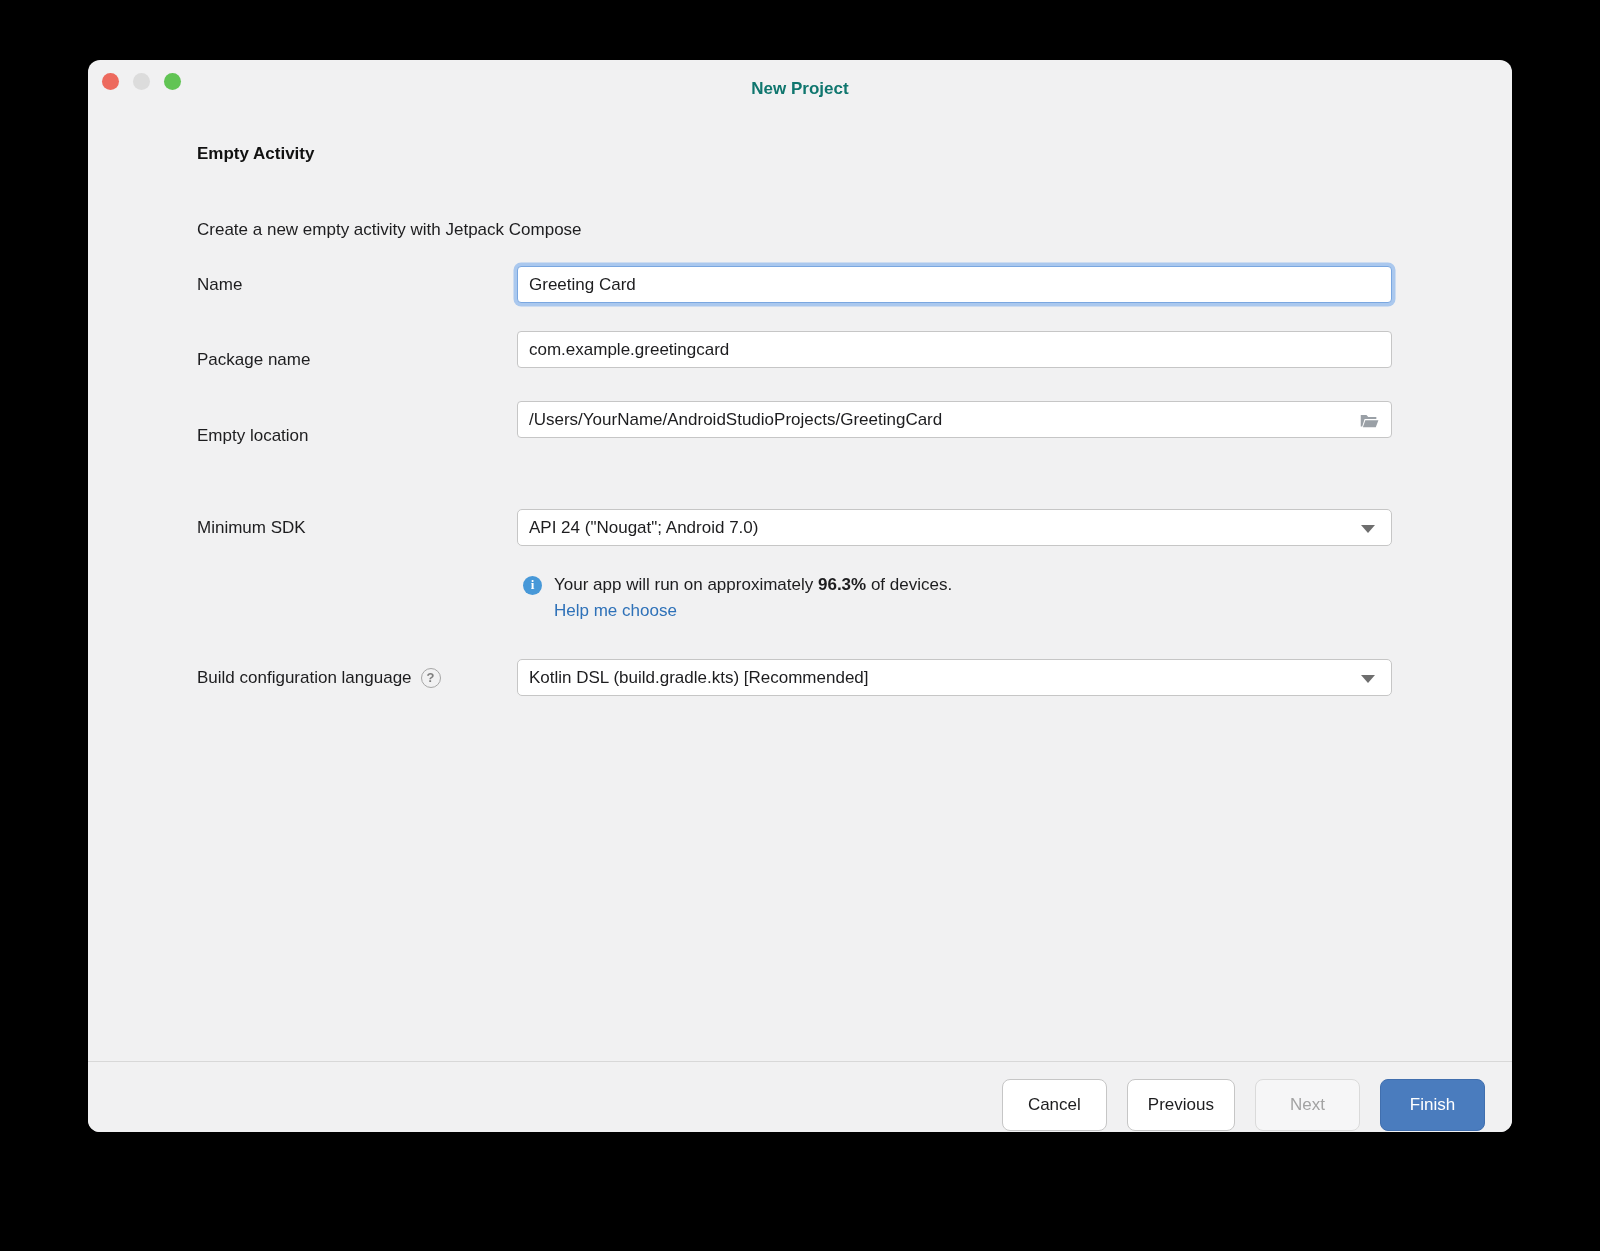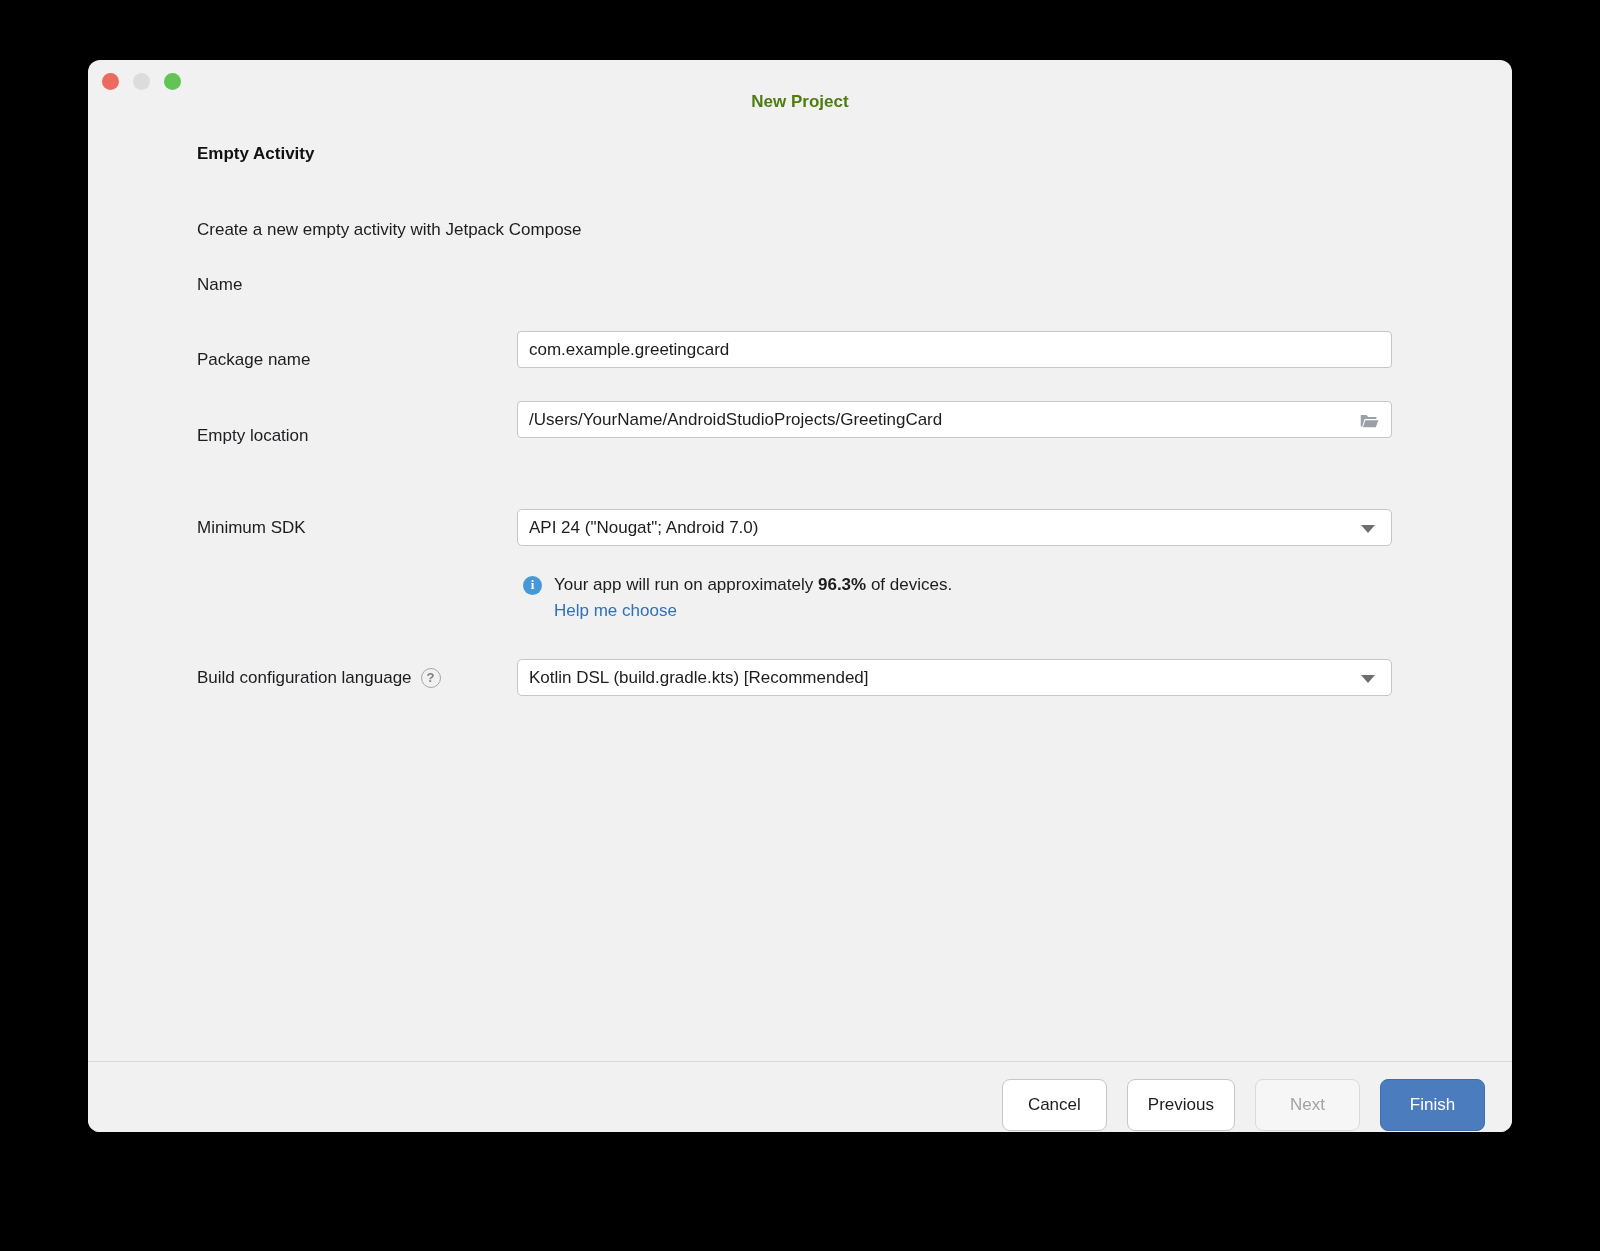--- a/index.html
+++ b/index.html
@@ -44,23 +44,23 @@
   .tl {
     width: 17px; height: 17px;
     border-radius: 50%;
     display: inline-block;
   }
   .tl.red   { background: #ed6a5e; }
   .tl.gray  { background: #dcdcdc; }
   .tl.green { background: #61c454; }
   .title {
     position: absolute;
-    left: 0; top: 16px; width: 100%; height: 52px;
+    left: 0; top: 3px; width: 100%; height: 52px;
     display: flex; align-items: center; justify-content: center;
-    font-size: 17px; font-weight: 700; color: #4d7c0f;
+    font-size: 17px; font-weight: 700; color: #0f766e;
   }
   
   .heading {
     position: absolute;
     left: 109px; top: 84px;
     font-size: 17px; font-weight: 700; color: #111111;
   }
   .subheading {
     position: absolute;
     left: 109px; top: 148px;
@@ -217,20 +217,23 @@
         <span class="tl gray"></span>
         <span class="tl green"></span>
       </div>
       <div class="title">New Project</div>
     </div>
 
     <div class="heading">Empty Activity</div>
     <div class="subheading">Create a new empty activity with Jetpack Compose</div>
 
     <div class="row-label" style="top:206px">Name</div>
+    <div class="field" style="top:206px">
+      <input class="text-input focused" type="text" value="Greeting Card" style="">
+    </div>
 
     <div class="row-label" style="top:281px">Package name</div>
     <div class="field" style="top:271px">
       <input class="text-input" type="text" value="com.example.greetingcard" style="">
     </div>
 
     <div class="row-label" style="top:357px">Empty location</div>
     <div class="field" style="top:341px">
       <input class="text-input with-icon" type="text" value="/Users/YourName/AndroidStudioProjects/GreetingCard" style="">
       <span class="field-icon">

